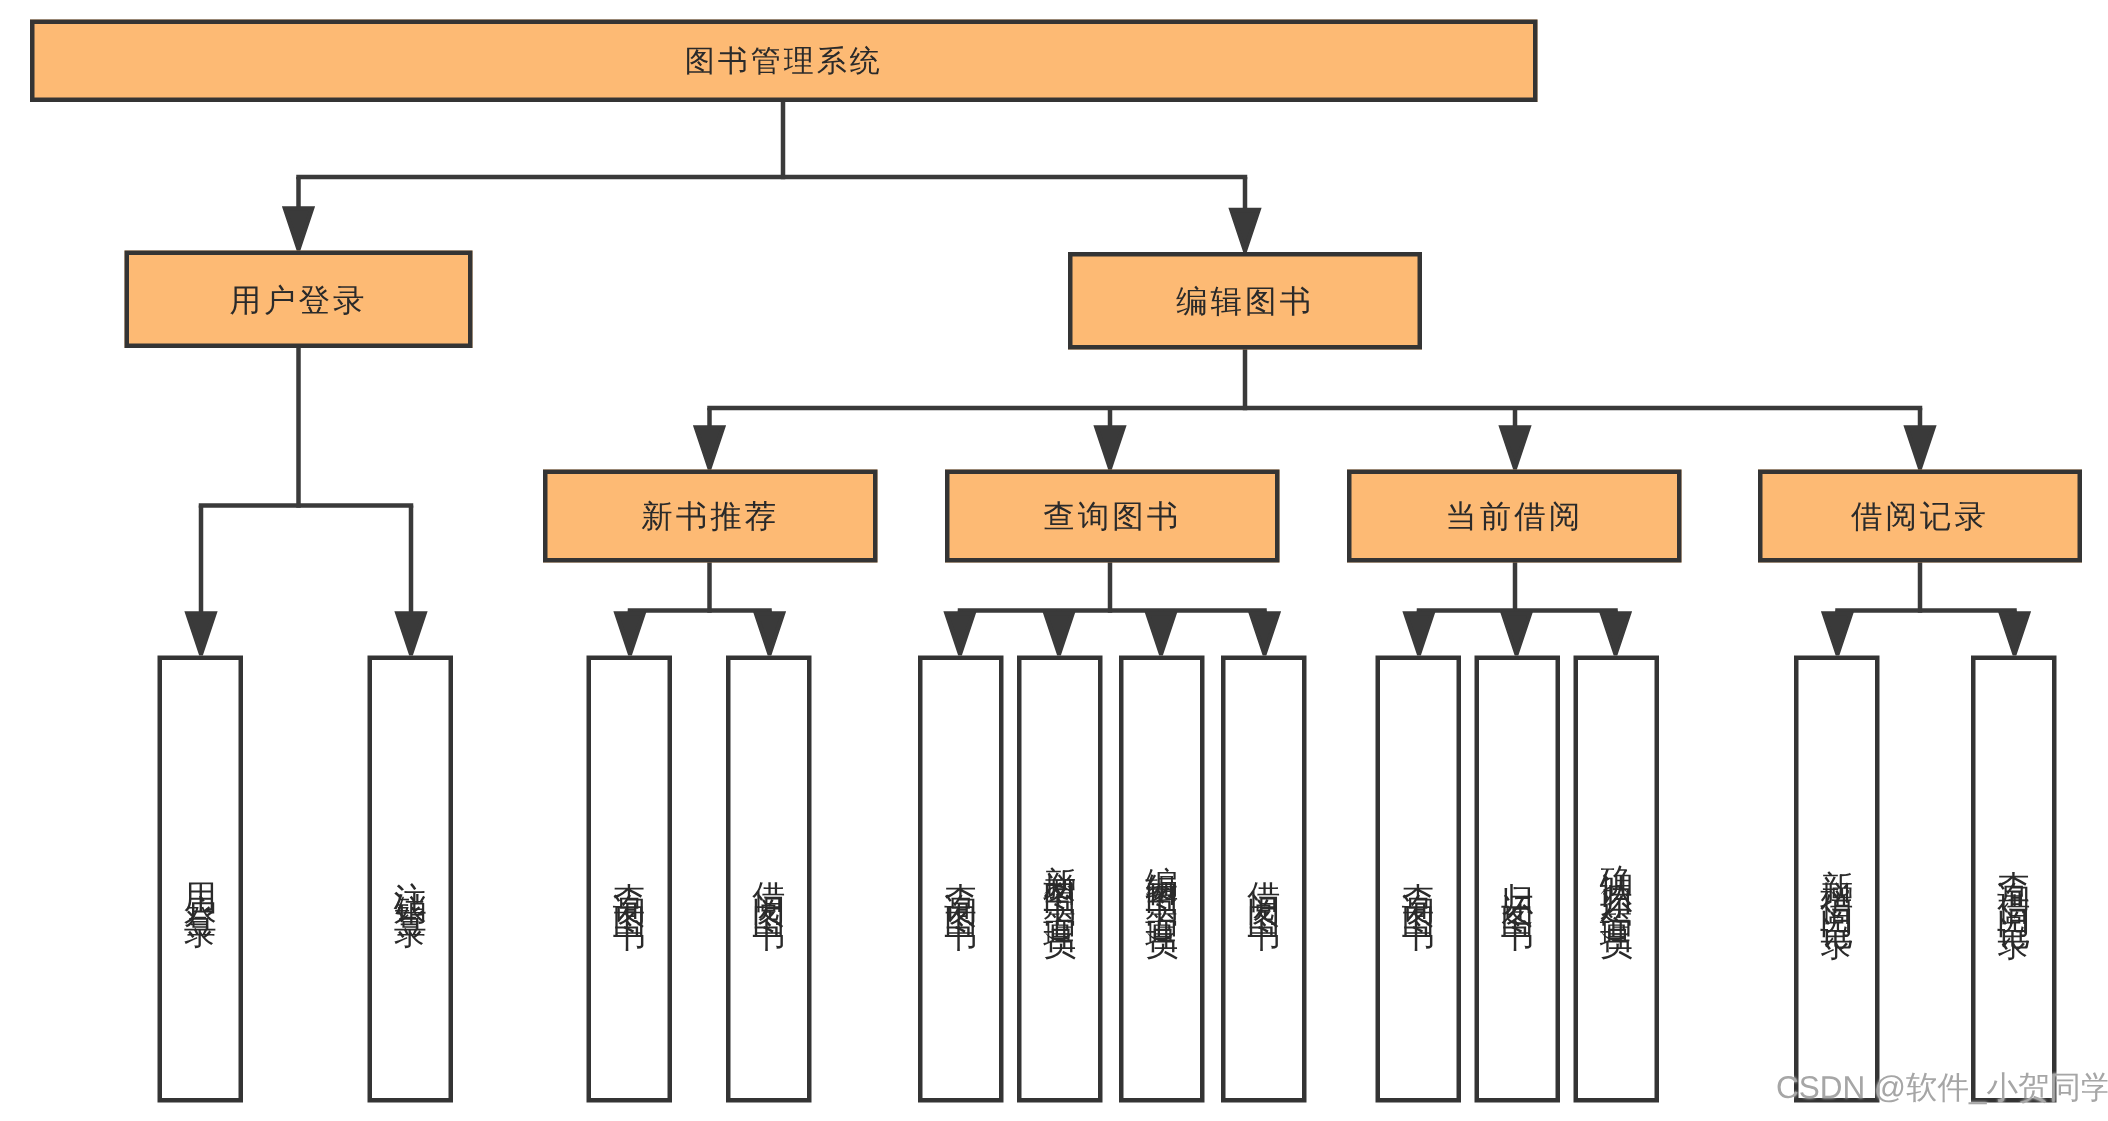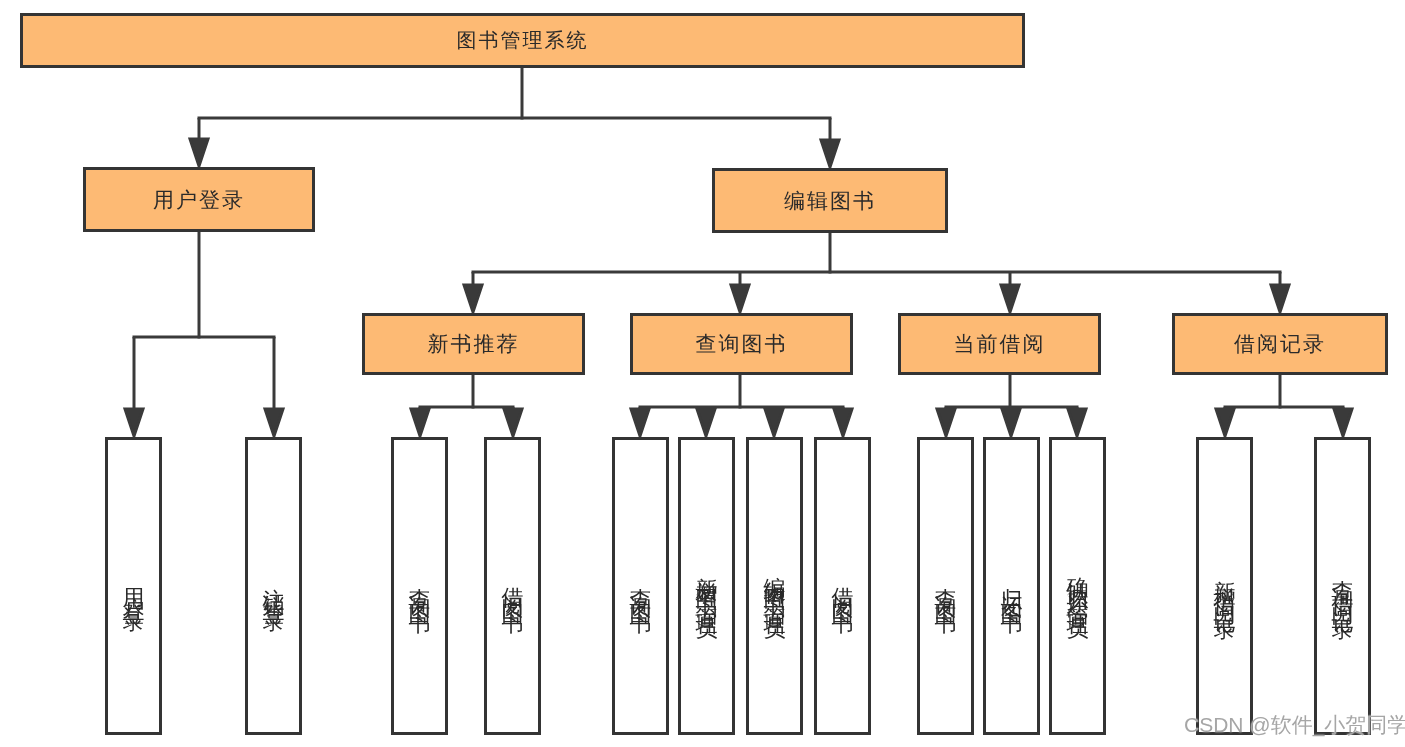--- a/index.html
+++ b/index.html
@@ -159,21 +159,21 @@
 <div class="box-h" style="left:712px;top:168px;width:236px;height:65px">
   <span class="lbl">编辑图书</span>
 </div>
 
 <div class="box-h" style="left:362px;top:313px;width:223px;height:62px">
   <span class="lbl">新书推荐</span>
 </div>
 <div class="box-h" style="left:630px;top:313px;width:223px;height:62px">
   <span class="lbl">查询图书</span>
 </div>
-<div class="box-h" style="left:898px;top:313px;width:203px;height:62px">
+<div class="box-h" style="left:898px;top:313px;width:223px;height:62px">
   <span class="lbl">当前借阅</span>
 </div>
 <div class="box-h" style="left:1172px;top:313px;width:216px;height:62px">
   <span class="lbl">借阅记录</span>
 </div>
 
 <div class="box-v" style="left:105px">
   <span class="vlbl">用户登录</span>
 </div>
 <div class="box-v" style="left:245px">

